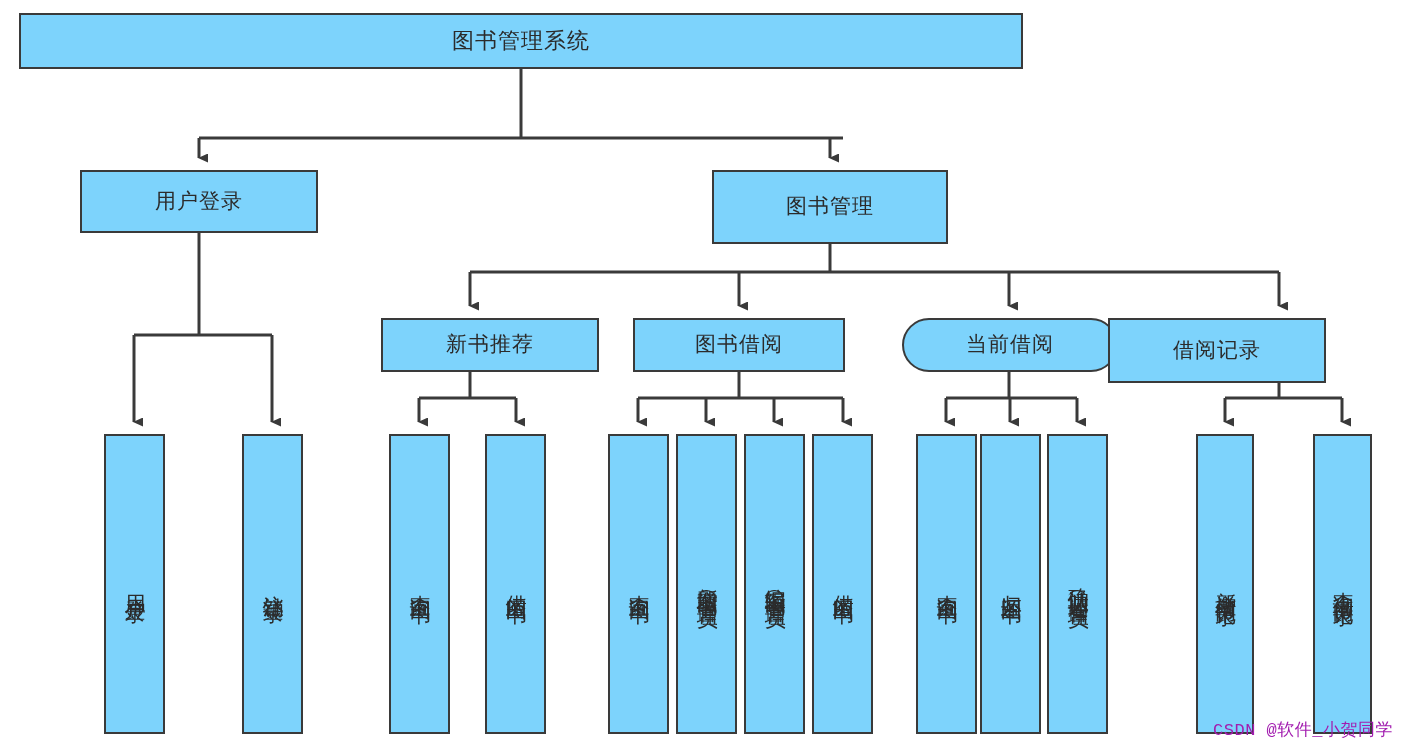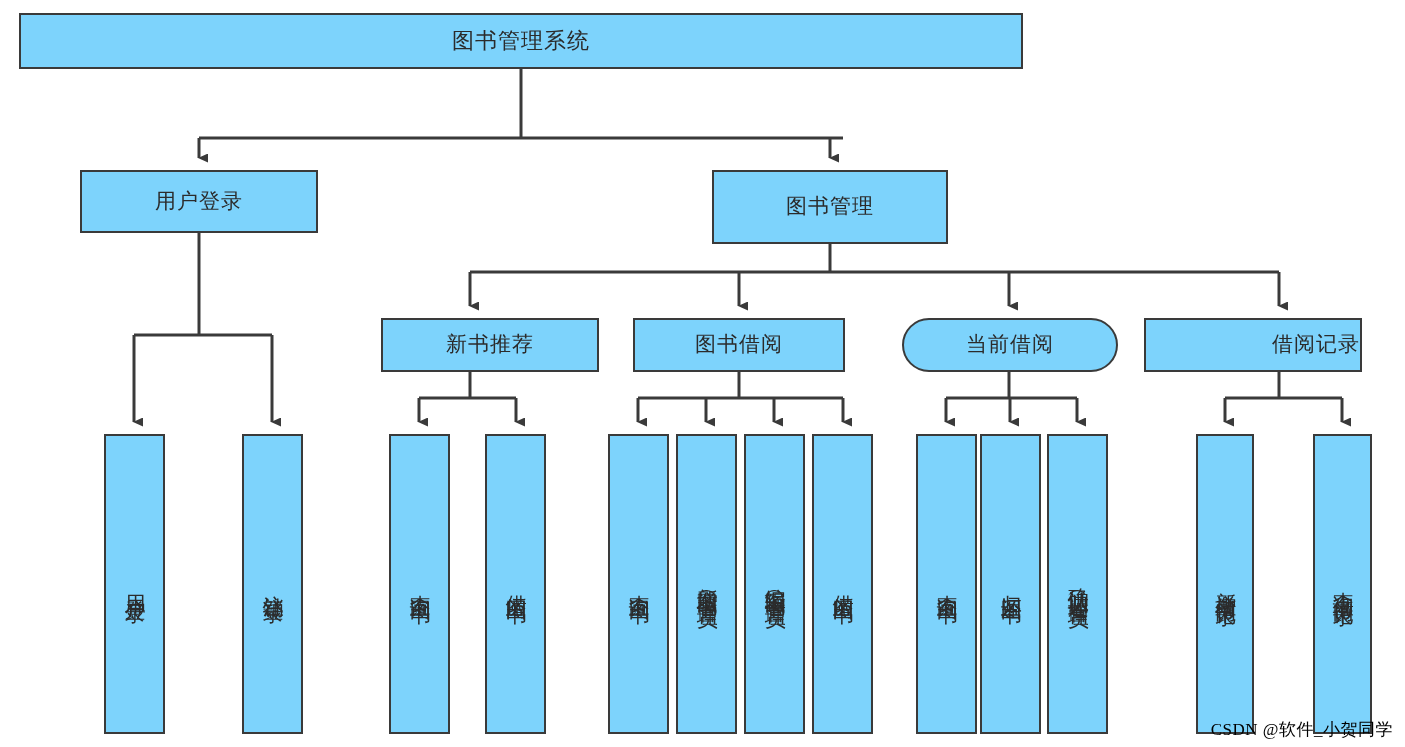--- a/index.html
+++ b/index.html
@@ -63,24 +63,24 @@
     line-height: 1.12;
     letter-spacing: 3px;
     white-space: normal;
     max-height: 100%;
   }
   .watermark {
     position: absolute;
     right: 12px;
     bottom: 6px;
     font-size: 17px;
-    color: #000000;
+    color: #a21caf;
     letter-spacing: 0.5px;
     white-space: nowrap;
-    font-family: Liberation Serif, serif;
+    font-family: Liberation Mono, monospace;
   }
 </style>
 </head>
 <body>
 
 <div id="diagram-root">
 
   <svg id="edges-layer" width="1405" height="747" viewBox="0 0 1405 747">
     <defs>
       <marker id="arrowhead" markerWidth="9" markerHeight="10" refX="4.5" refY="9" orient="auto" markerUnits="userSpaceOnUse">
@@ -145,21 +145,21 @@
 
   <div class="node horiz" style="left:381px; top:318px; width:218px; height:54px;">
     <span class="node-label">新书推荐</span>
   </div>
   <div class="node horiz" style="left:633px; top:318px; width:212px; height:54px;">
     <span class="node-label">图书借阅</span>
   </div>
   <div class="node horiz" style="left:902px; top:318px; width:216px; height:54px;border-radius:27px;">
     <span class="node-label">当前借阅</span>
   </div>
-  <div class="node horiz" style="left:1144px; top:318px; width:218px; height:54px;justify-content:flex-end;">
+  <div class="node horiz" style="left:1108px; top:318px; width:218px; height:65px;">
     <span class="node-label">借阅记录</span>
   </div>
 
   <div class="node vert" style="left:104px; top:434px; width:61px; height:300px;">
     <span class="node-label">用户登录</span>
   </div>
   <div class="node vert" style="left:242px; top:434px; width:61px; height:300px;">
     <span class="node-label">注销登录</span>
   </div>
 

